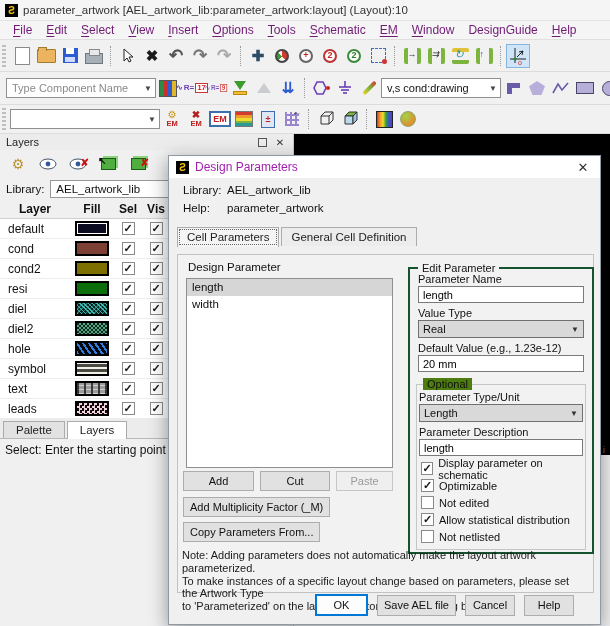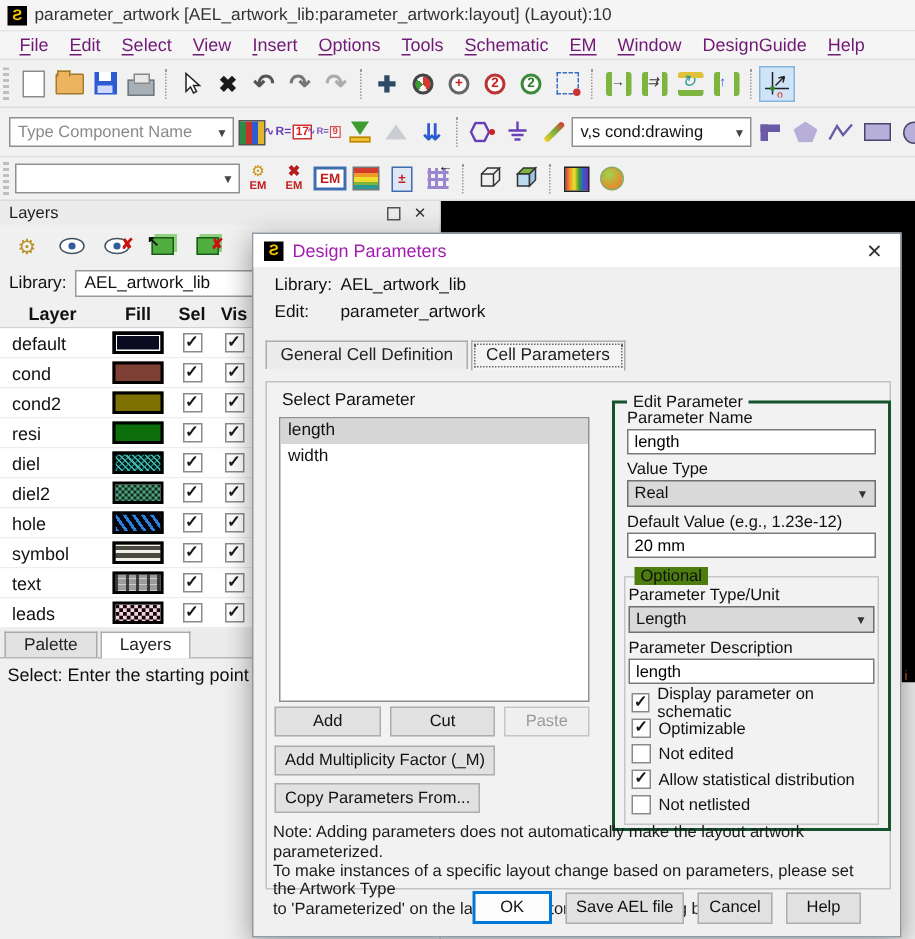--- a/index.html
+++ b/index.html
@@ -556,29 +556,29 @@
     <div class="dtitle">
       <span class="appicon">Ƨ</span>
       <span class="t">Design Parameters</span>
       <span class="dclose">✕</span>
     </div>
     <div class="drow">
       <span class="lab">Library:</span>
       <span>AEL_artwork_lib</span>
     </div>
     <div class="drow">
-      <span class="lab">Edit:</span>
+      <span class="lab">Help:</span>
       <span>parameter_artwork</span>
     </div>
     <div class="dtabs">
+      <span class="dtab active">Cell Parameters</span>
       <span class="dtab">General Cell Definition</span>
-      <span class="dtab active">Cell Parameters</span>
     </div>
     <div class="dpanel">
-      <span class="splabel">Select Parameter</span>
+      <span class="splabel">Design Parameter</span>
       <div class="plist">
           <div class="pitem sel">length</div>
           <div class="pitem">width</div>
         </div>
       <div class="btnrow">
         <button class="btn b1">Add</button>
         <button class="btn b2">Cut</button>
         <button class="btn b3 dis">Paste</button>
       </div>
       <button class="btn wbtn1">Add Multiplicity Factor (_M)</button>

